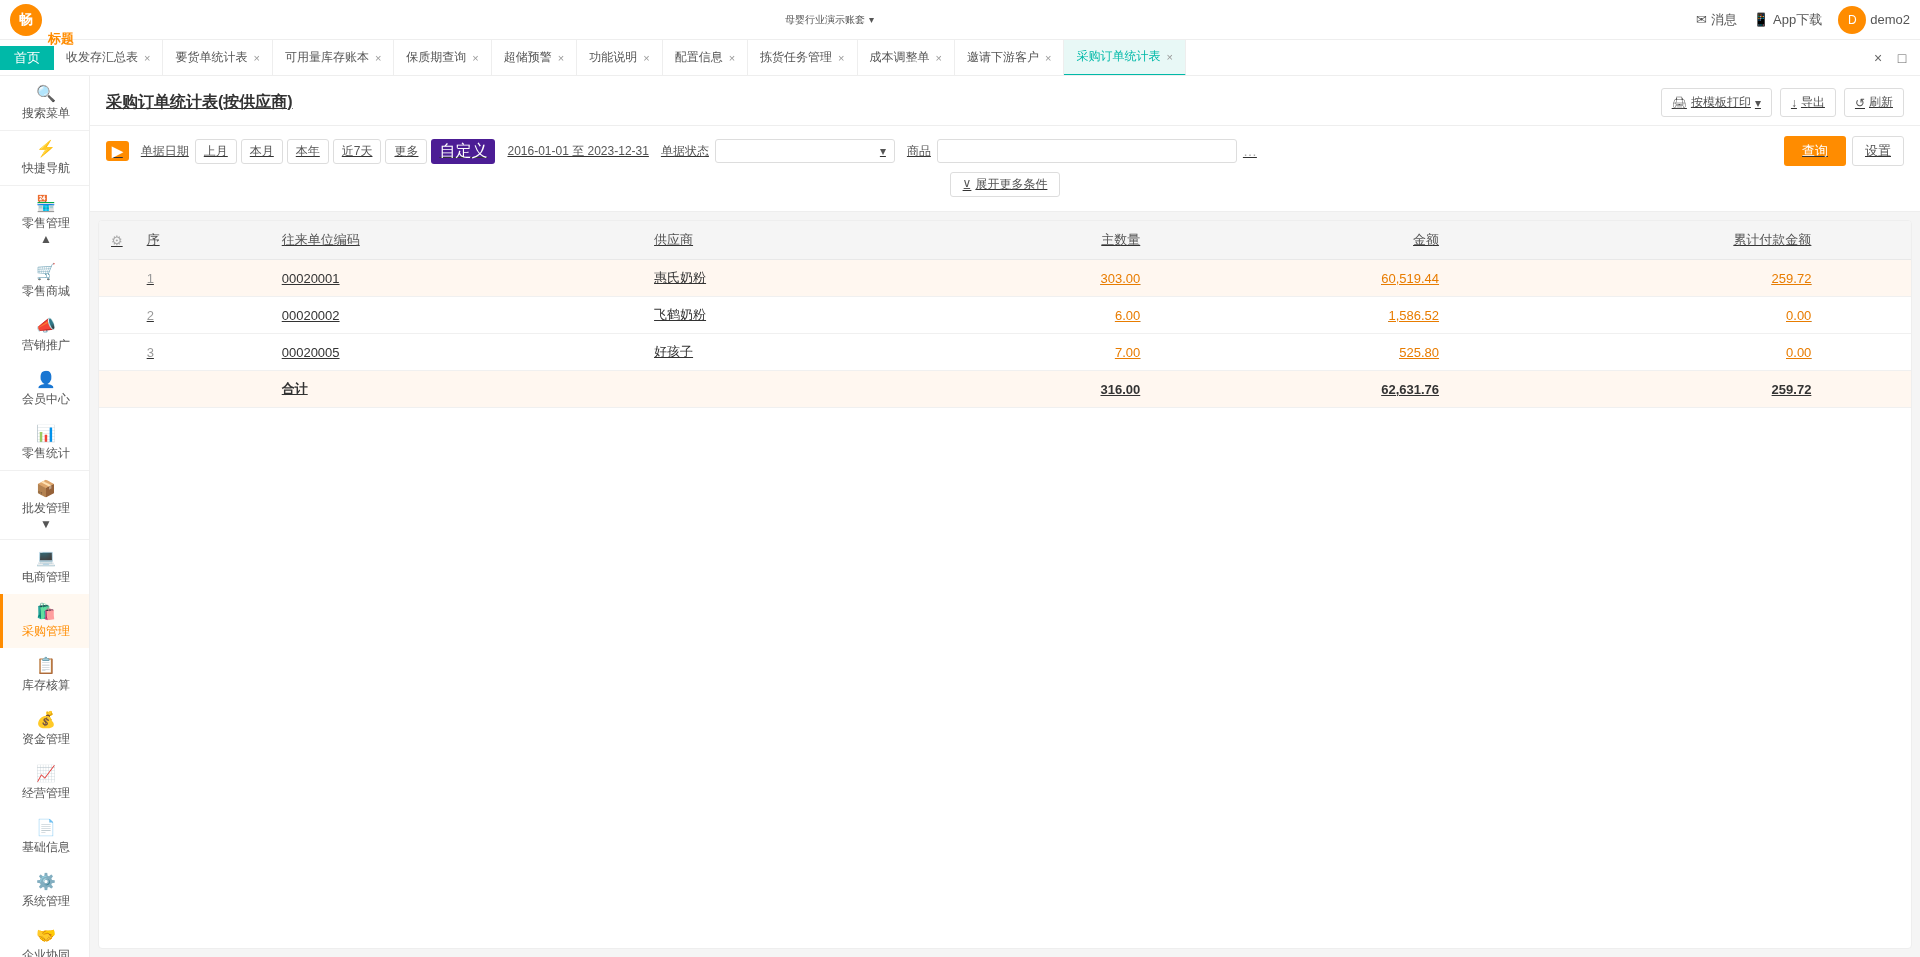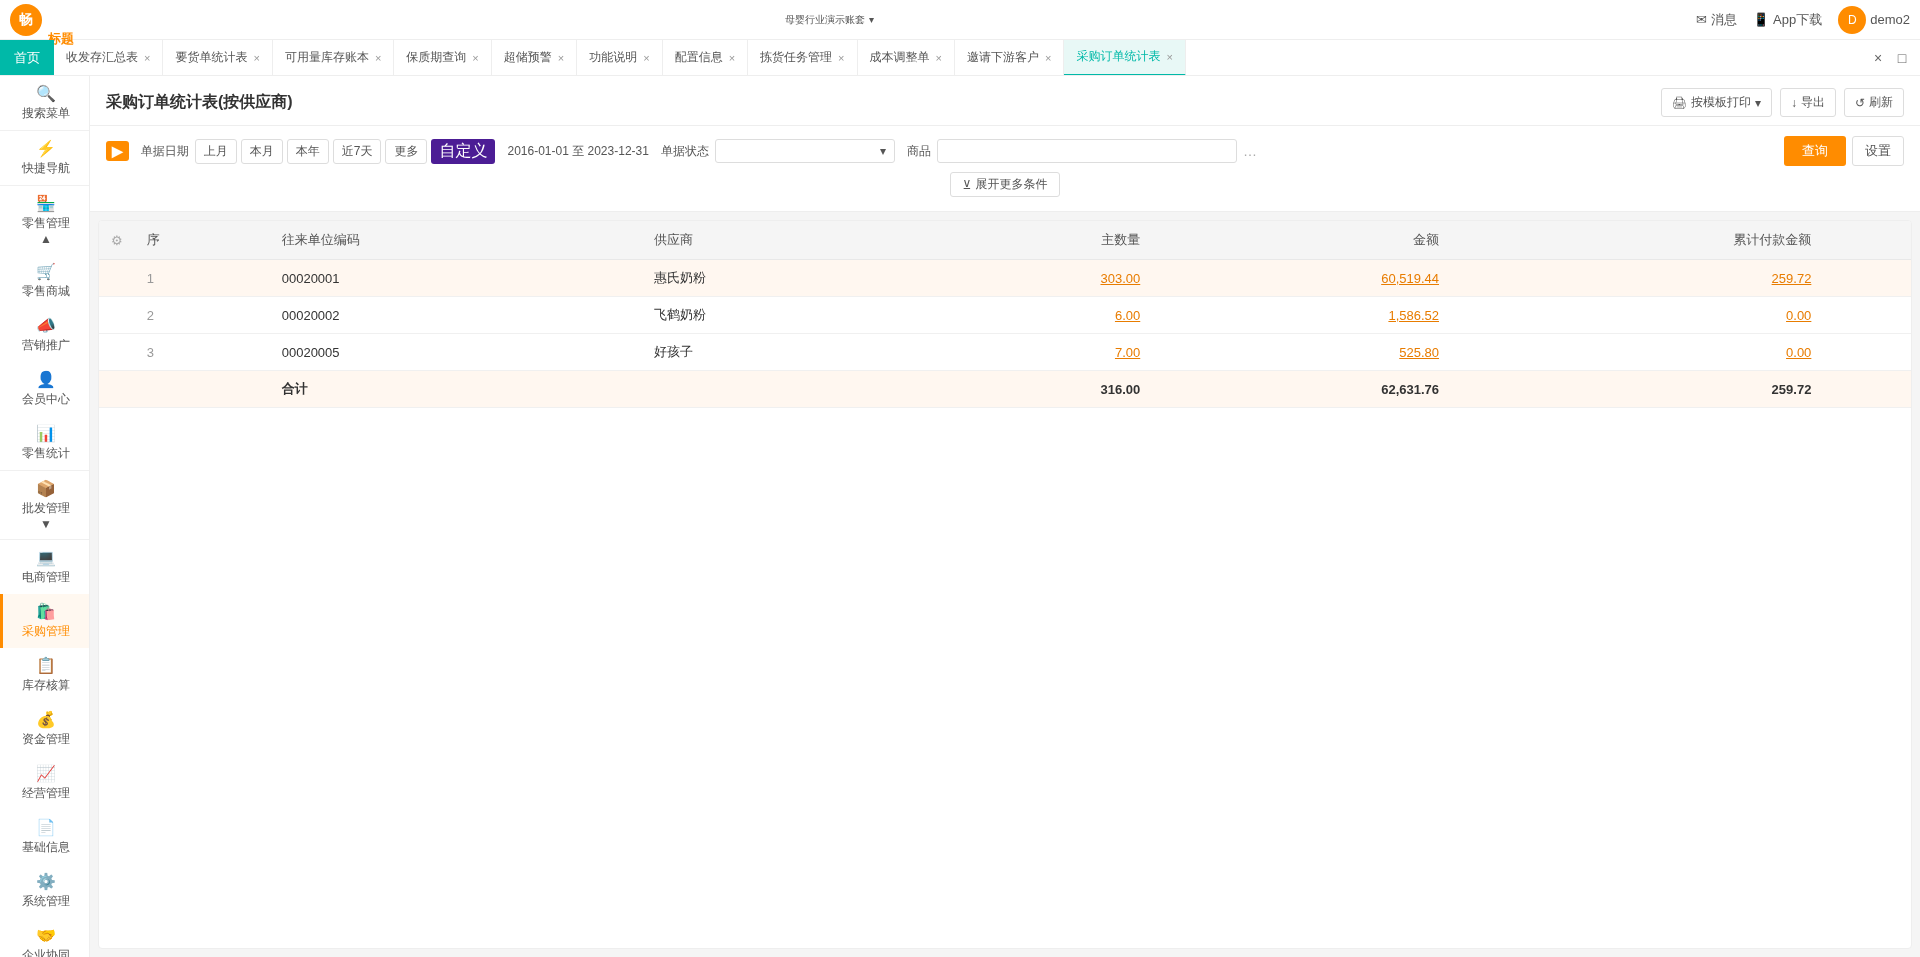--- a/index.html
+++ b/index.html
@@ -13,36 +13,36 @@
     .top-right { display: flex; align-items: center; gap: 16px; }
     .top-right-item { display: flex; align-items: center; gap: 4px; color: #555; font-size: 13px; cursor: pointer; }
     .avatar { width: 28px; height: 28px; border-radius: 50%; background: #ff8c00; display: flex; align-items: center; justify-content: center; color: #fff; font-size: 12px; }
     .workspace-selector { display: flex; align-items: center; gap: 4px; color: #555; font-size: 10px; cursor: pointer; flex: 1; max-width: 200px; }
 
     
     .tab-bar { display: flex; align-items: center; background: #fff; border-bottom: 1px solid #eee; height: 36px; overflow: hidden; }
     .tab-item { display: flex; align-items: center; padding: 0 12px; height: 36px; font-size: 12px; color: #555; cursor: pointer; white-space: nowrap; border-right: 1px solid #eee; gap: 4px; position: relative; flex-shrink: 0; }
     .tab-item.active { background: #e8f8f6; color: #00b9a8; border-bottom: 2px solid #00b9a8; }
     .tab-item .tab-close { color: #999; font-size: 11px; cursor: pointer; margin-left: 2px; }
-    .tab-home { background: #00b9a8; color: #fff; font-size: 13px; padding: 8px 14px; height: 36px; display: flex; align-items: center; cursor: pointer; flex-shrink: 0; }
+    .tab-home { background: #00b9a8; color: #fff; font-size: 13px; padding: 8px 14px; height: 24px; display: flex; align-items: center; cursor: pointer; flex-shrink: 0; }
     .tab-actions { margin-left: auto; display: flex; align-items: center; gap: 4px; padding: 0 8px; }
     .tab-action-btn { width: 20px; height: 20px; display: flex; align-items: center; justify-content: center; cursor: pointer; color: #666; font-size: 14px; }
 
     
     .main-layout { display: flex; height: calc(957px - 76px); }
 
     
     .sidebar { width: 90px; background: #fff; border-right: 1px solid #eee; display: flex; flex-direction: column; overflow-y: auto; flex-shrink: 0; }
     .sidebar-item { display: flex; flex-direction: column; align-items: center; padding: 8px 4px; cursor: pointer; font-size: 12px; color: #555; border-left: 3px solid transparent; }
     .sidebar-item.active { background: #fff8f0; color: #ff8c00; border-left: 3px solid #ff8c00; }
     .sidebar-item-icon { font-size: 16px; margin-bottom: 2px; }
     .sidebar-section { border-bottom: 1px solid #f0f0f0; }
 
     
-    .content-area { flex: 1; display: flex; flex-direction: column; overflow: hidden; background: #f5f5f5; }
+    .content-area { flex: 1; display: flex; flex-direction: column; overflow: hidden; background: #f5f5f5; text-decoration: underline; }
 
     
     .page-header { display: flex; align-items: center; justify-content: space-between; padding: 12px 16px 8px; background: #fff; border-bottom: 1px solid #eee; }
     .page-title { font-size: 16px; font-weight: bold; color: #333; }
     .page-actions { display: flex; align-items: center; gap: 8px; }
     .btn-template { display: flex; align-items: center; gap: 4px; padding: 5px 10px; border: 1px solid #ddd; border-radius: 3px; background: #fff; color: #555; font-size: 12px; cursor: pointer; }
     .btn-export { display: flex; align-items: center; gap: 4px; padding: 5px 10px; border: 1px solid #ddd; border-radius: 3px; background: #fff; color: #555; font-size: 12px; cursor: pointer; }
     .btn-refresh { display: flex; align-items: center; gap: 4px; padding: 5px 10px; border: 1px solid #ddd; border-radius: 3px; background: #fff; color: #555; font-size: 12px; cursor: pointer; }
 
     

